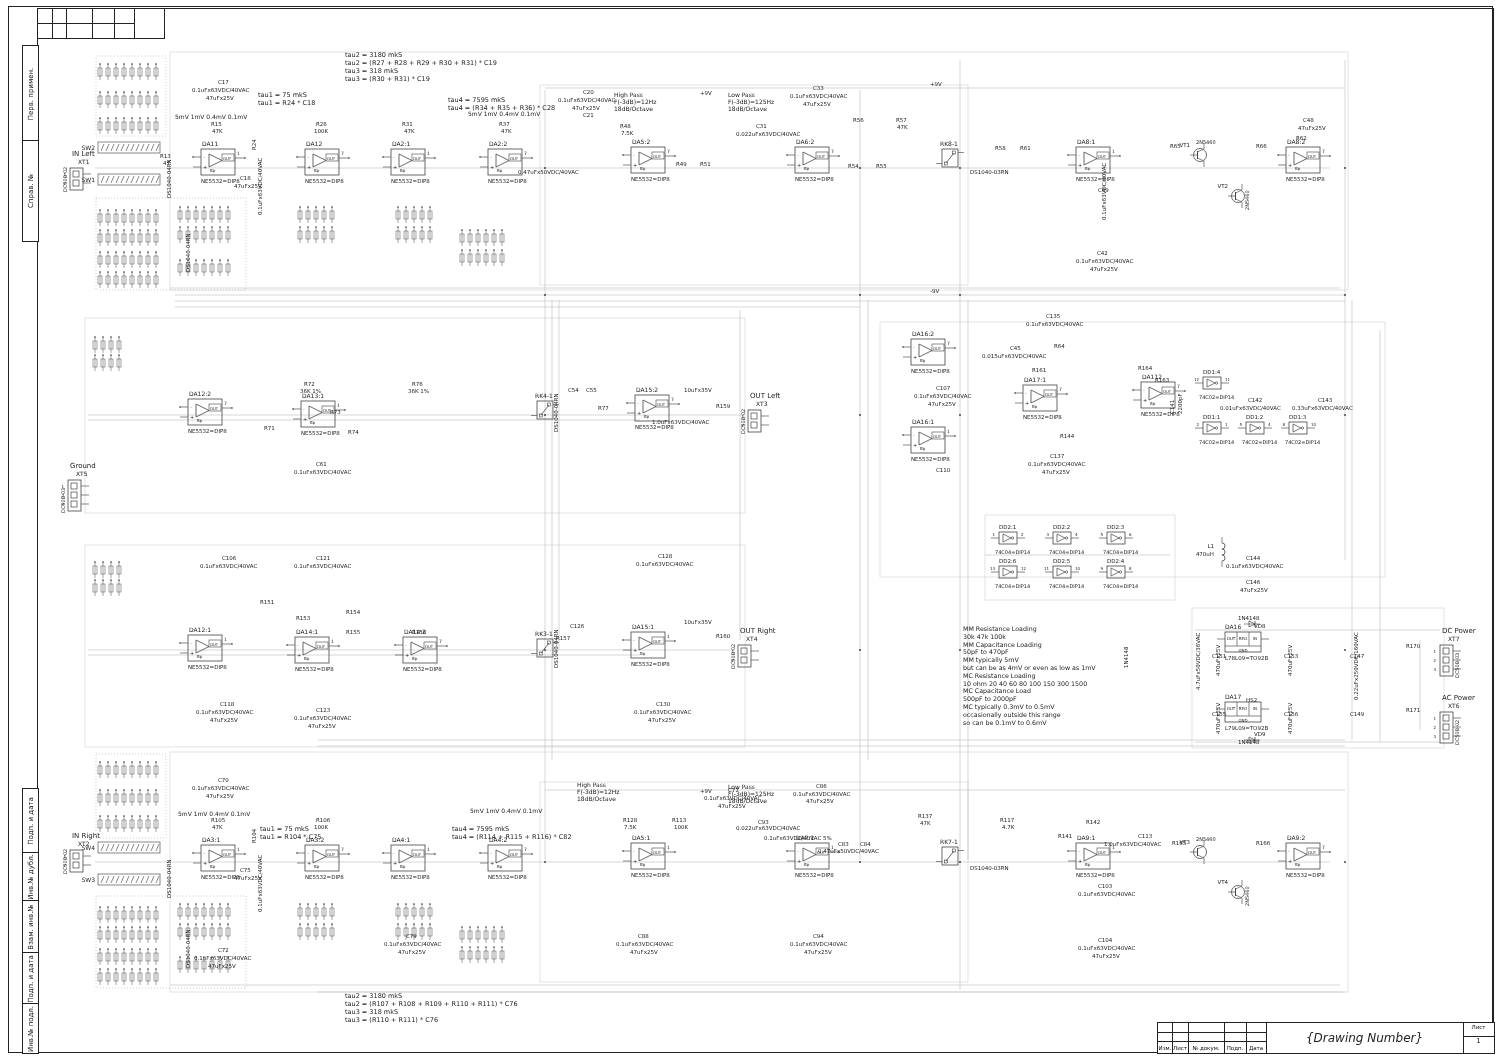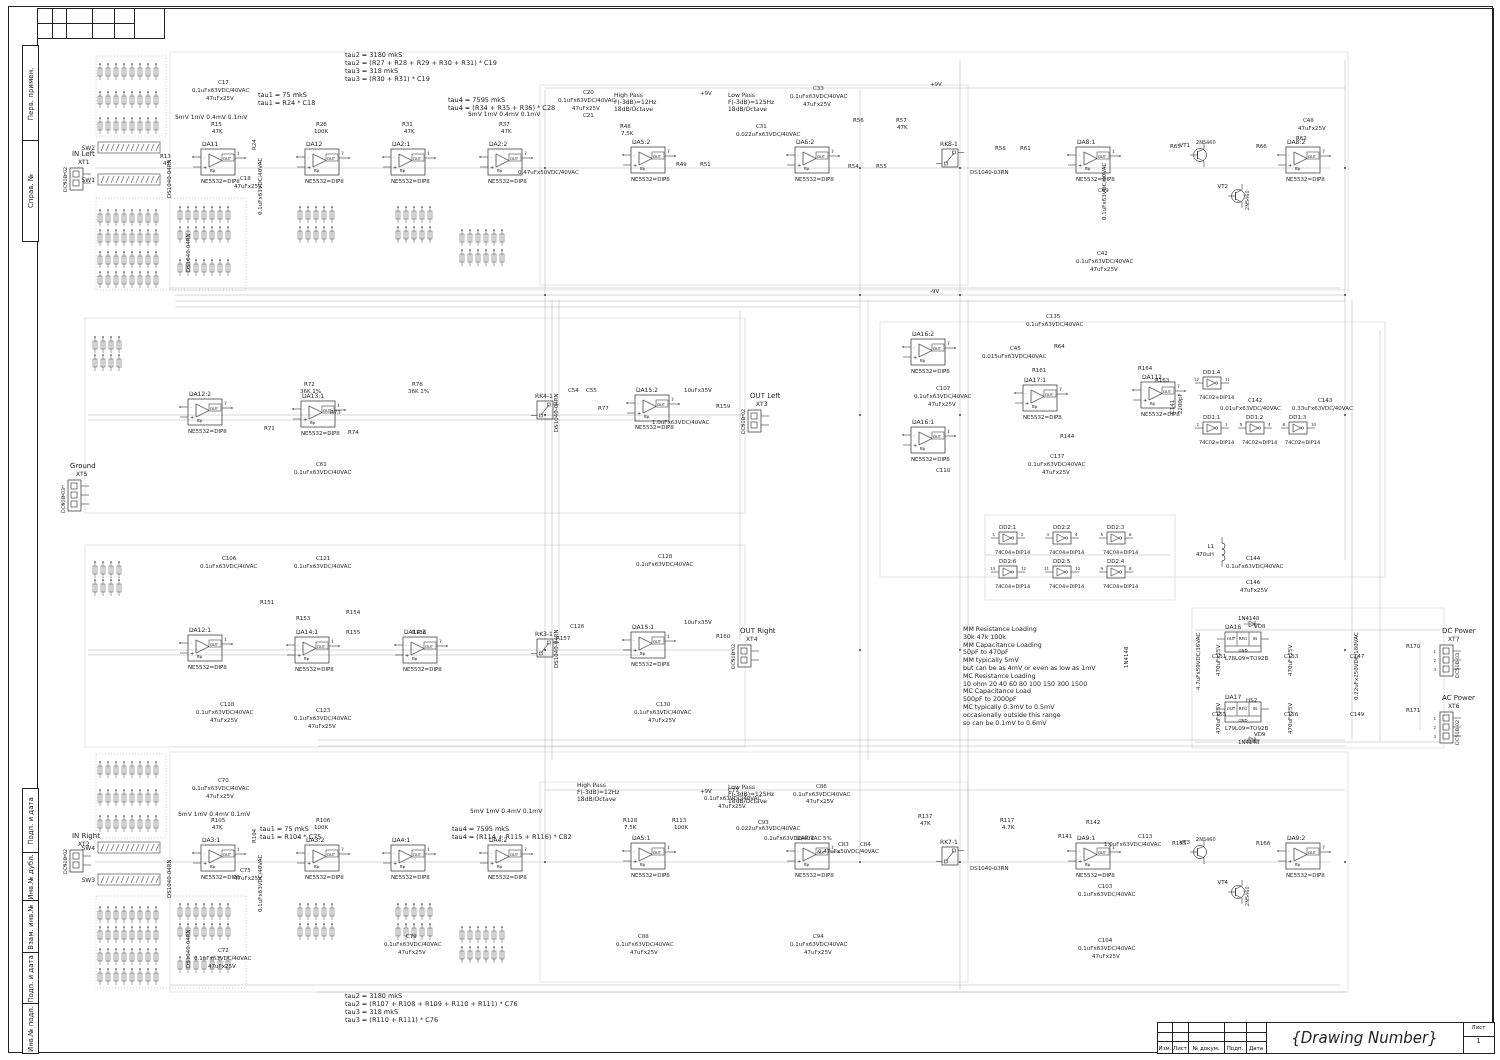--- a/index.html
+++ b/index.html
@@ -12,21 +12,21 @@
   .stamp{position:absolute;left:22px;width:15px;border:1px solid #222;background:#fff;}
   .stamp span{position:absolute;top:50%;left:50%;transform:translate(-50%,-50%) rotate(-90deg);
               white-space:nowrap;font-size:7px;color:#111;}
   .minitable{position:absolute;left:37px;top:8px;width:126px;height:29px;border:1px solid #222;background:transparent;}
   .minitable i{position:absolute;background:#222;}
   .tb{position:absolute;left:1157px;top:1022px;width:336px;height:30px;border:1.2px solid #222;background:#fff;font-size:5.5px;}
   .tb .v{position:absolute;top:0;bottom:0;width:1px;background:#222;}
   .tb .h{position:absolute;left:0;height:1px;background:#222;}
   .tb .cell{position:absolute;text-align:center;color:#111;}
   .tb .dn{position:absolute;left:108px;top:0;width:197px;height:30px;display:flex;align-items:center;
-          justify-content:center;font-size:15px;font-style:italic;color:#222;}
+          justify-content:center;font-size:12px;font-style:italic;color:#222;}
   .tb .sheet-l{position:absolute;left:305px;top:1px;width:31px;text-align:center;font-size:5.5px;}
   .tb .sheet-v{position:absolute;left:305px;top:14px;width:31px;text-align:center;font-size:7px;}
 </style>
 </head>
 <body>
 
 <div class="page">
 
   <svg id="schem" width="1500" height="1060">
       <rect x="170" y="52" width="1178" height="238" fill="none" stroke="#dcdcdc" stroke-width="0.8"></rect>

